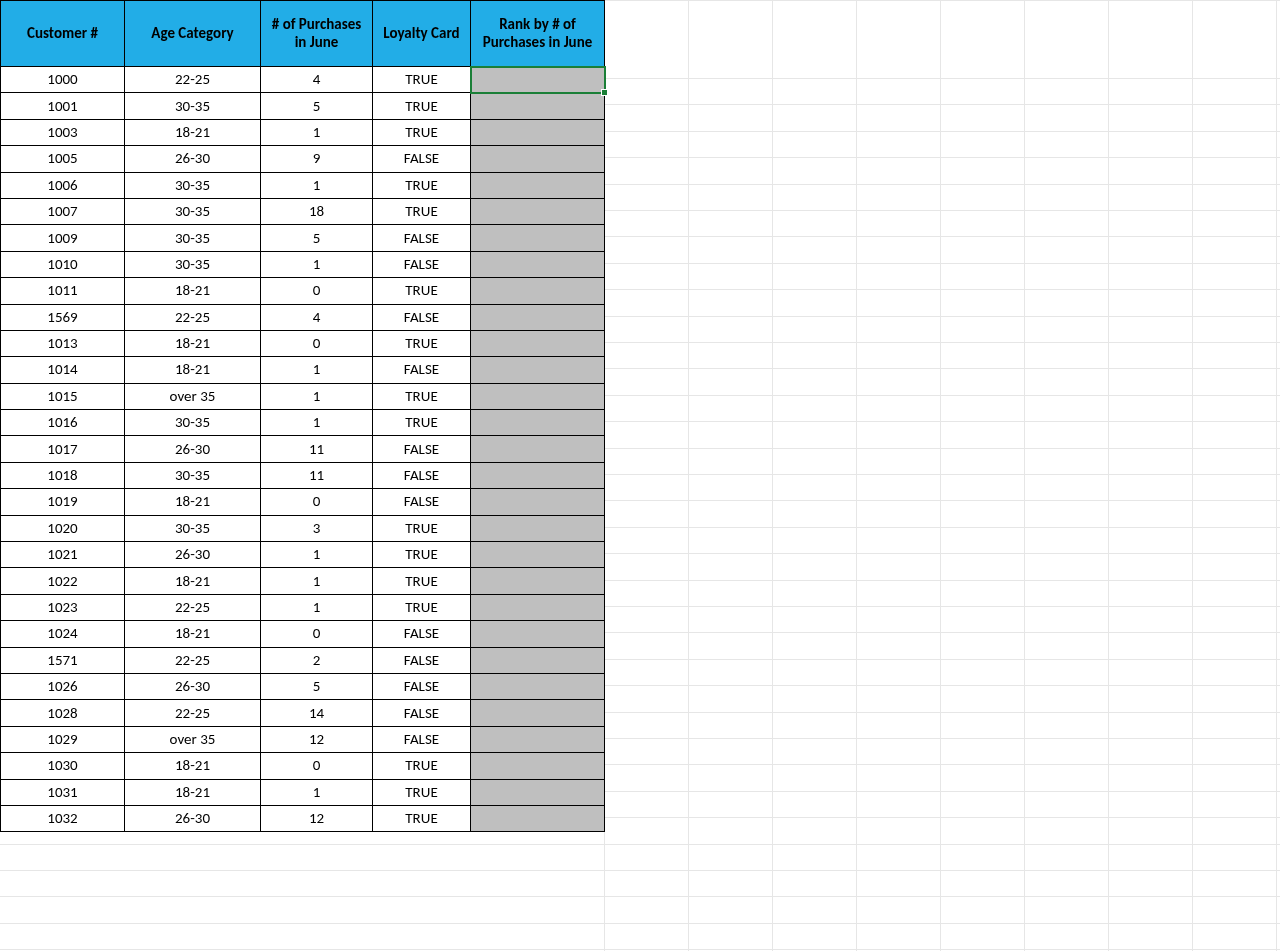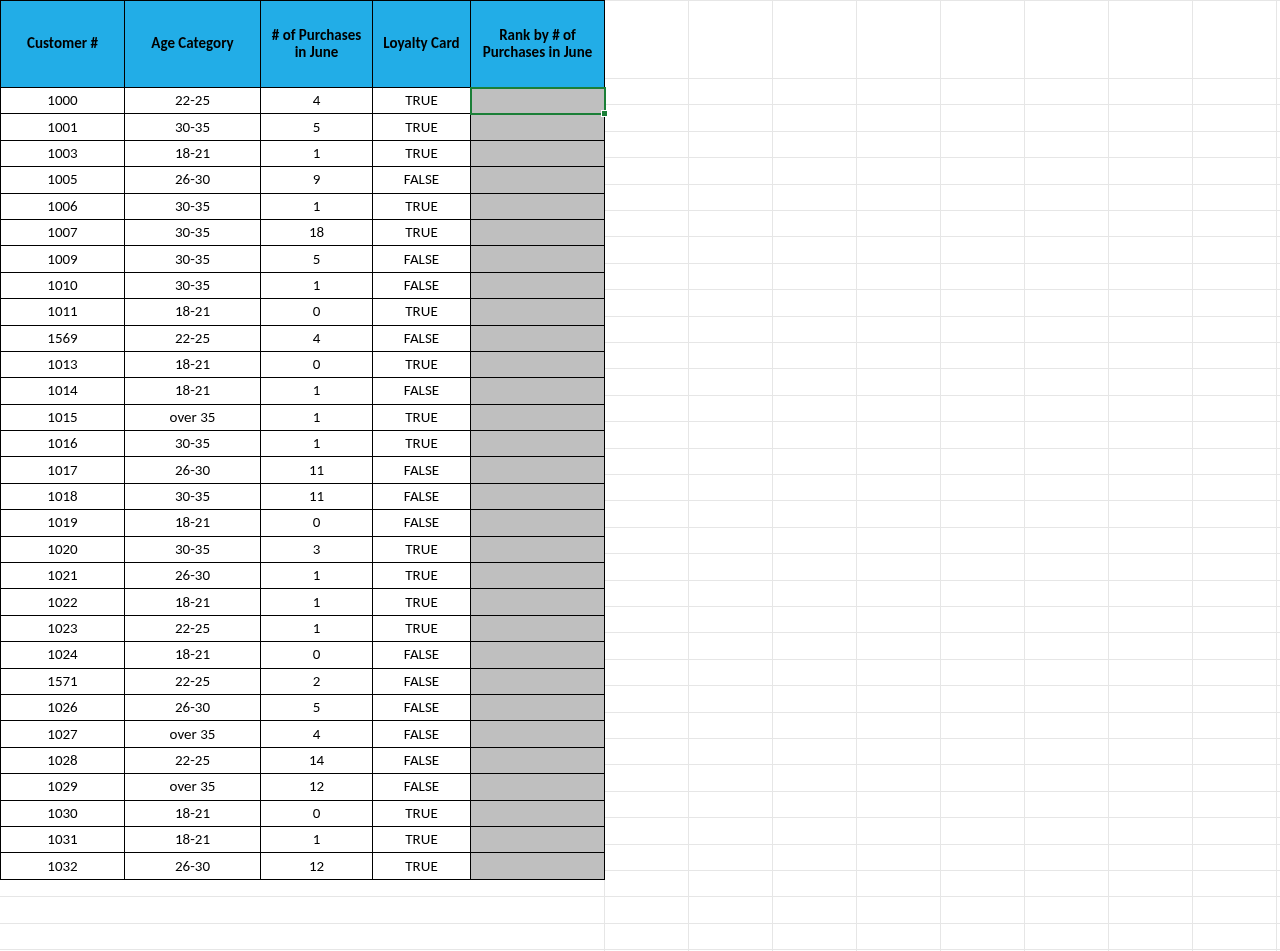--- a/index.html
+++ b/index.html
@@ -40,21 +40,21 @@
   }
   .data-table th {
     background: #22ade7;
     color: #000;
     font-weight: 700;
     text-align: center;
     vertical-align: middle;
     border: 1px solid #000;
     padding: 4px 6px;
     line-height: 1.15;
-    height: 87px;
+    height: 66px;
   }
   .data-table td {
     border: 1px solid #000;
     text-align: center;
     vertical-align: middle;
     padding: 0 6px;
     height: 26.4px;
     background: #fff;
     line-height: 1;
   }
@@ -315,27 +315,20 @@
           <td class="rank"></td>
         </tr>
         <tr>
           <td>1026</td>
           <td>26-30</td>
           <td>5</td>
           <td>FALSE</td>
           <td class="rank"></td>
         </tr>
         <tr>
-          <td>1027</td>
-          <td>over 35</td>
-          <td>4</td>
-          <td>FALSE</td>
-          <td class="rank"></td>
-        </tr>
-        <tr>
           <td>1028</td>
           <td>22-25</td>
           <td>14</td>
           <td>FALSE</td>
           <td class="rank"></td>
         </tr>
         <tr>
           <td>1029</td>
           <td>over 35</td>
           <td>12</td>

